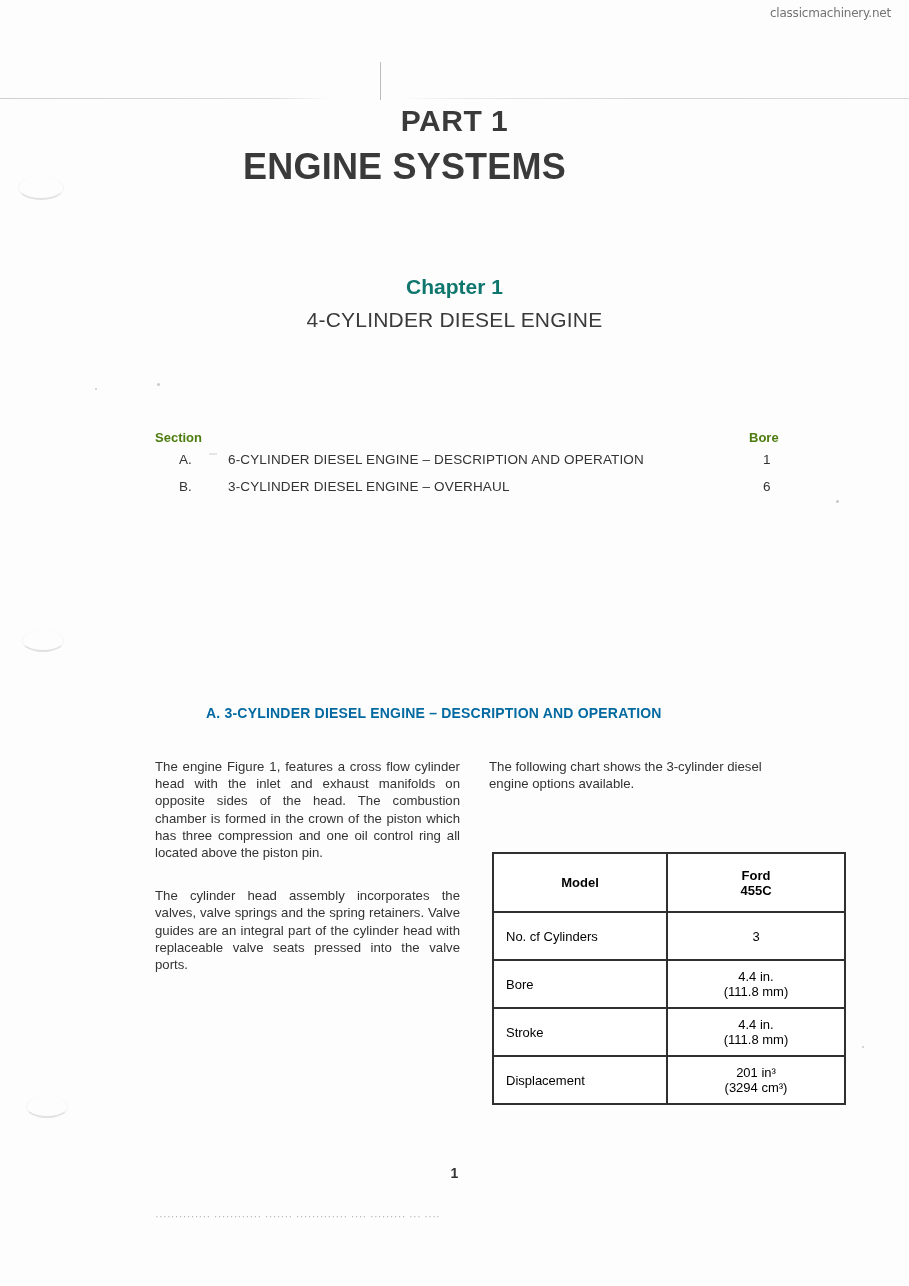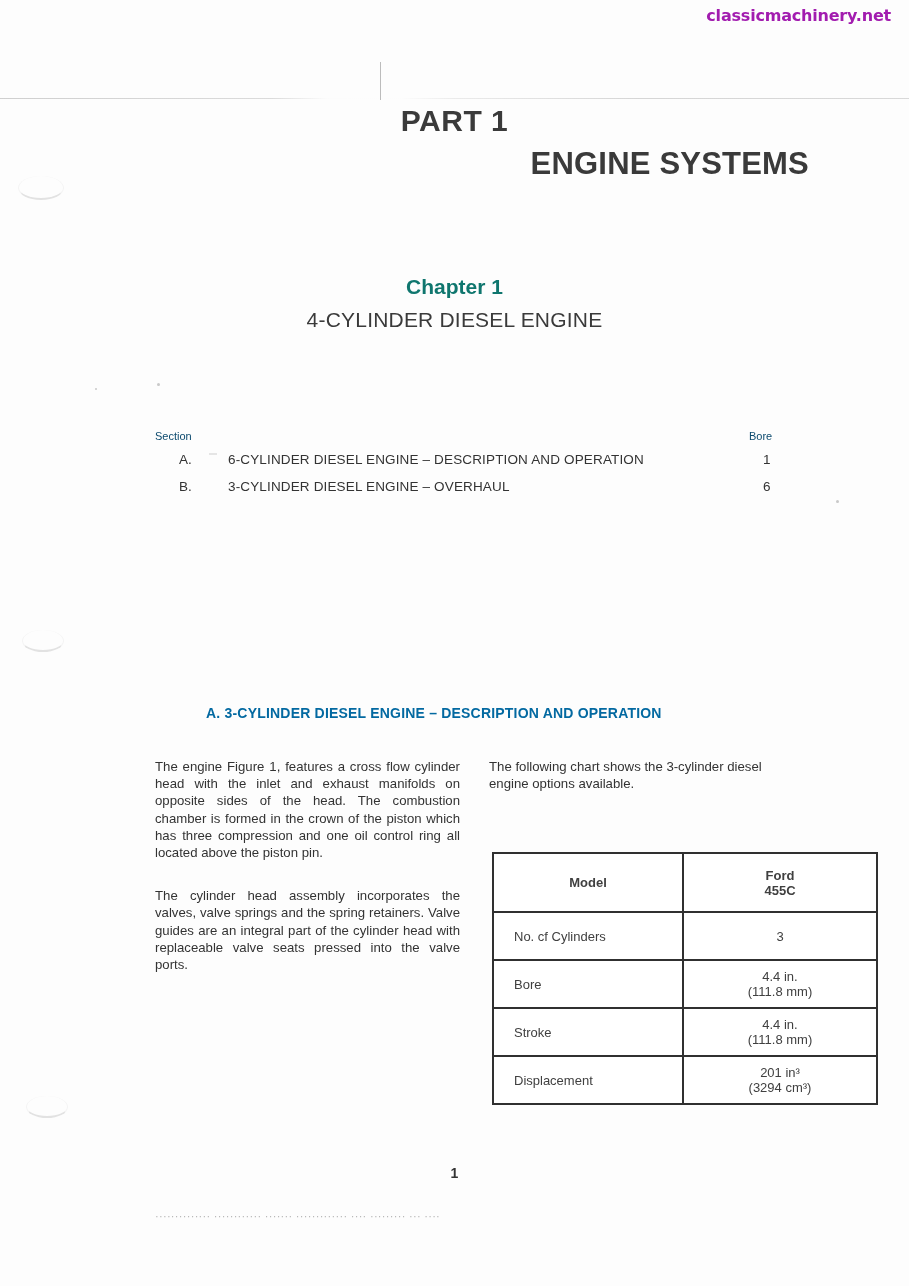--- a/index.html
+++ b/index.html
@@ -82,45 +82,45 @@
     white-space: nowrap;
   }
   .bleed-line span { display:block; margin-top:-6px; }
 
   
   .watermark {
     position: absolute;
     right: 18px;
     top: 6px;
     font-family: "DejaVu Sans", sans-serif;
-    font-size: 16px;
-    font-weight: 700;
-    color: #a21caf;
+    font-size: 12px;
+    font-weight: 400;
+    color: #737373;
     letter-spacing: -0.2px;
   }
 
   
   .part-title {
     position: absolute;
     left: 0;
     top: 104px;
     width: 909px;
     text-align: center;
     font-size: 30px;
     font-weight: 700;
     color: #3a3a3a;
     letter-spacing: 0.5px;
   }
   .part-subtitle {
     position: absolute;
     left: 0;
     top: 146px;
     width: 809px;
-    text-align: right;
-    font-size: 31px;
+    text-align: center;
+    font-size: 36px;
     font-weight: 700;
     color: #3a3a3a;
     letter-spacing: 0.2px;
   }
   .chapter-title {
     position: absolute;
     left: 0;
     top: 275px;
     width: 909px;
     text-align: center;
@@ -143,23 +143,23 @@
   
   .toc {
     position: absolute;
     left: 155px;
     top: 430px;
     width: 640px;
   }
   .toc-head {
     position: relative;
     height: 22px;
-    font-size: 11px;
-    font-weight: 400;
-    color: #0c4a6e;
+    font-size: 13px;
+    font-weight: 700;
+    color: #4d7c0f;
   }
   .toc-head .sec-label { position: absolute; left: 0; top: 0; }
   .toc-head .page-label { position: absolute; left: 594px; top: 0; }
   .toc-row {
     position: relative;
     height: 27px;
     font-size: 13.5px;
     color: #333;
   }
   .toc-row .letter { position: absolute; left: 24px; top: 0; }
@@ -197,22 +197,22 @@
     left: 492px;
     top: 852px;
     width: 300px;
     border-collapse: collapse;
     table-layout: fixed;
     background: #fff;
   }
   .spec-table td {
     border: 2px solid #303030;
     font-size: 13px;
-    color: #404040;
-    padding: 0 20px;
+    color: #000000;
+    padding: 0 12px;
     vertical-align: middle;
   }
   .spec-table td.c-label { width: 148px; text-align: left; }
   .spec-table td.c-value { width: 152px; text-align: center; }
   .spec-table tr.header-row td { font-weight: 700; text-align: center; height: 57px; }
   .spec-table tr.header-row td.c-label { text-align: center; }
   .spec-table tr.data-row td { height: 46px; }
   .spec-table td .line2 { display: block; }
 
   

